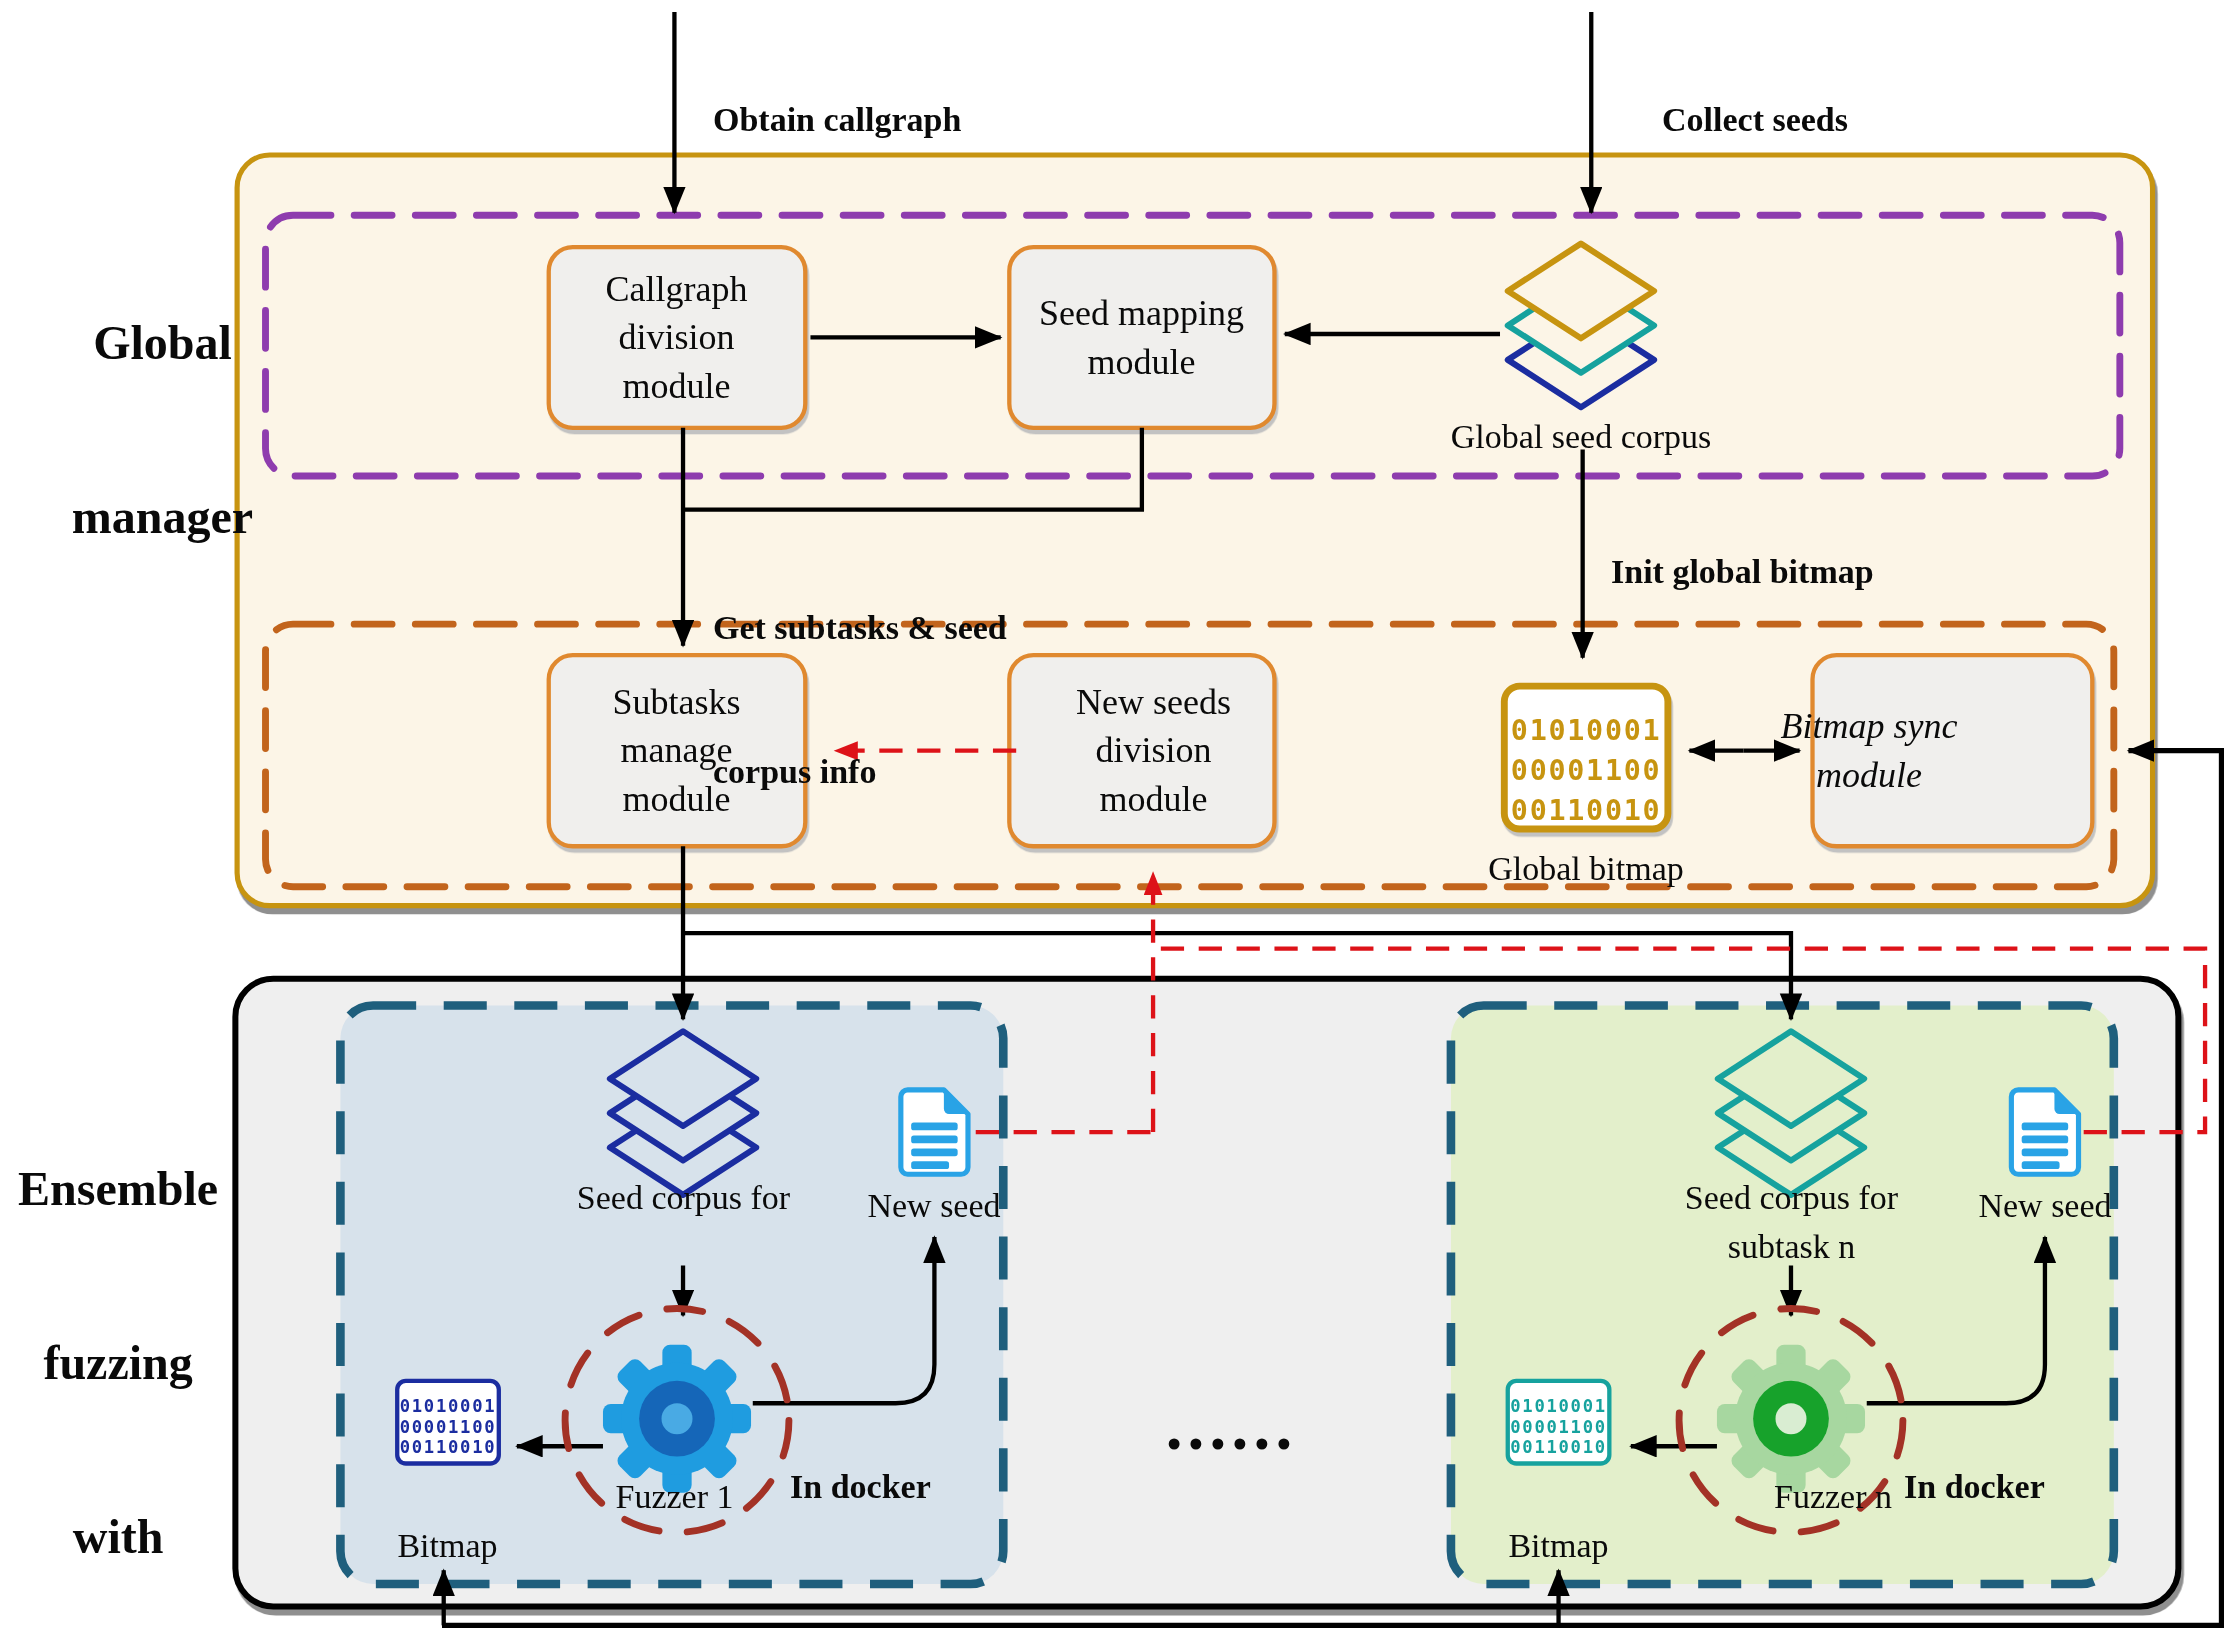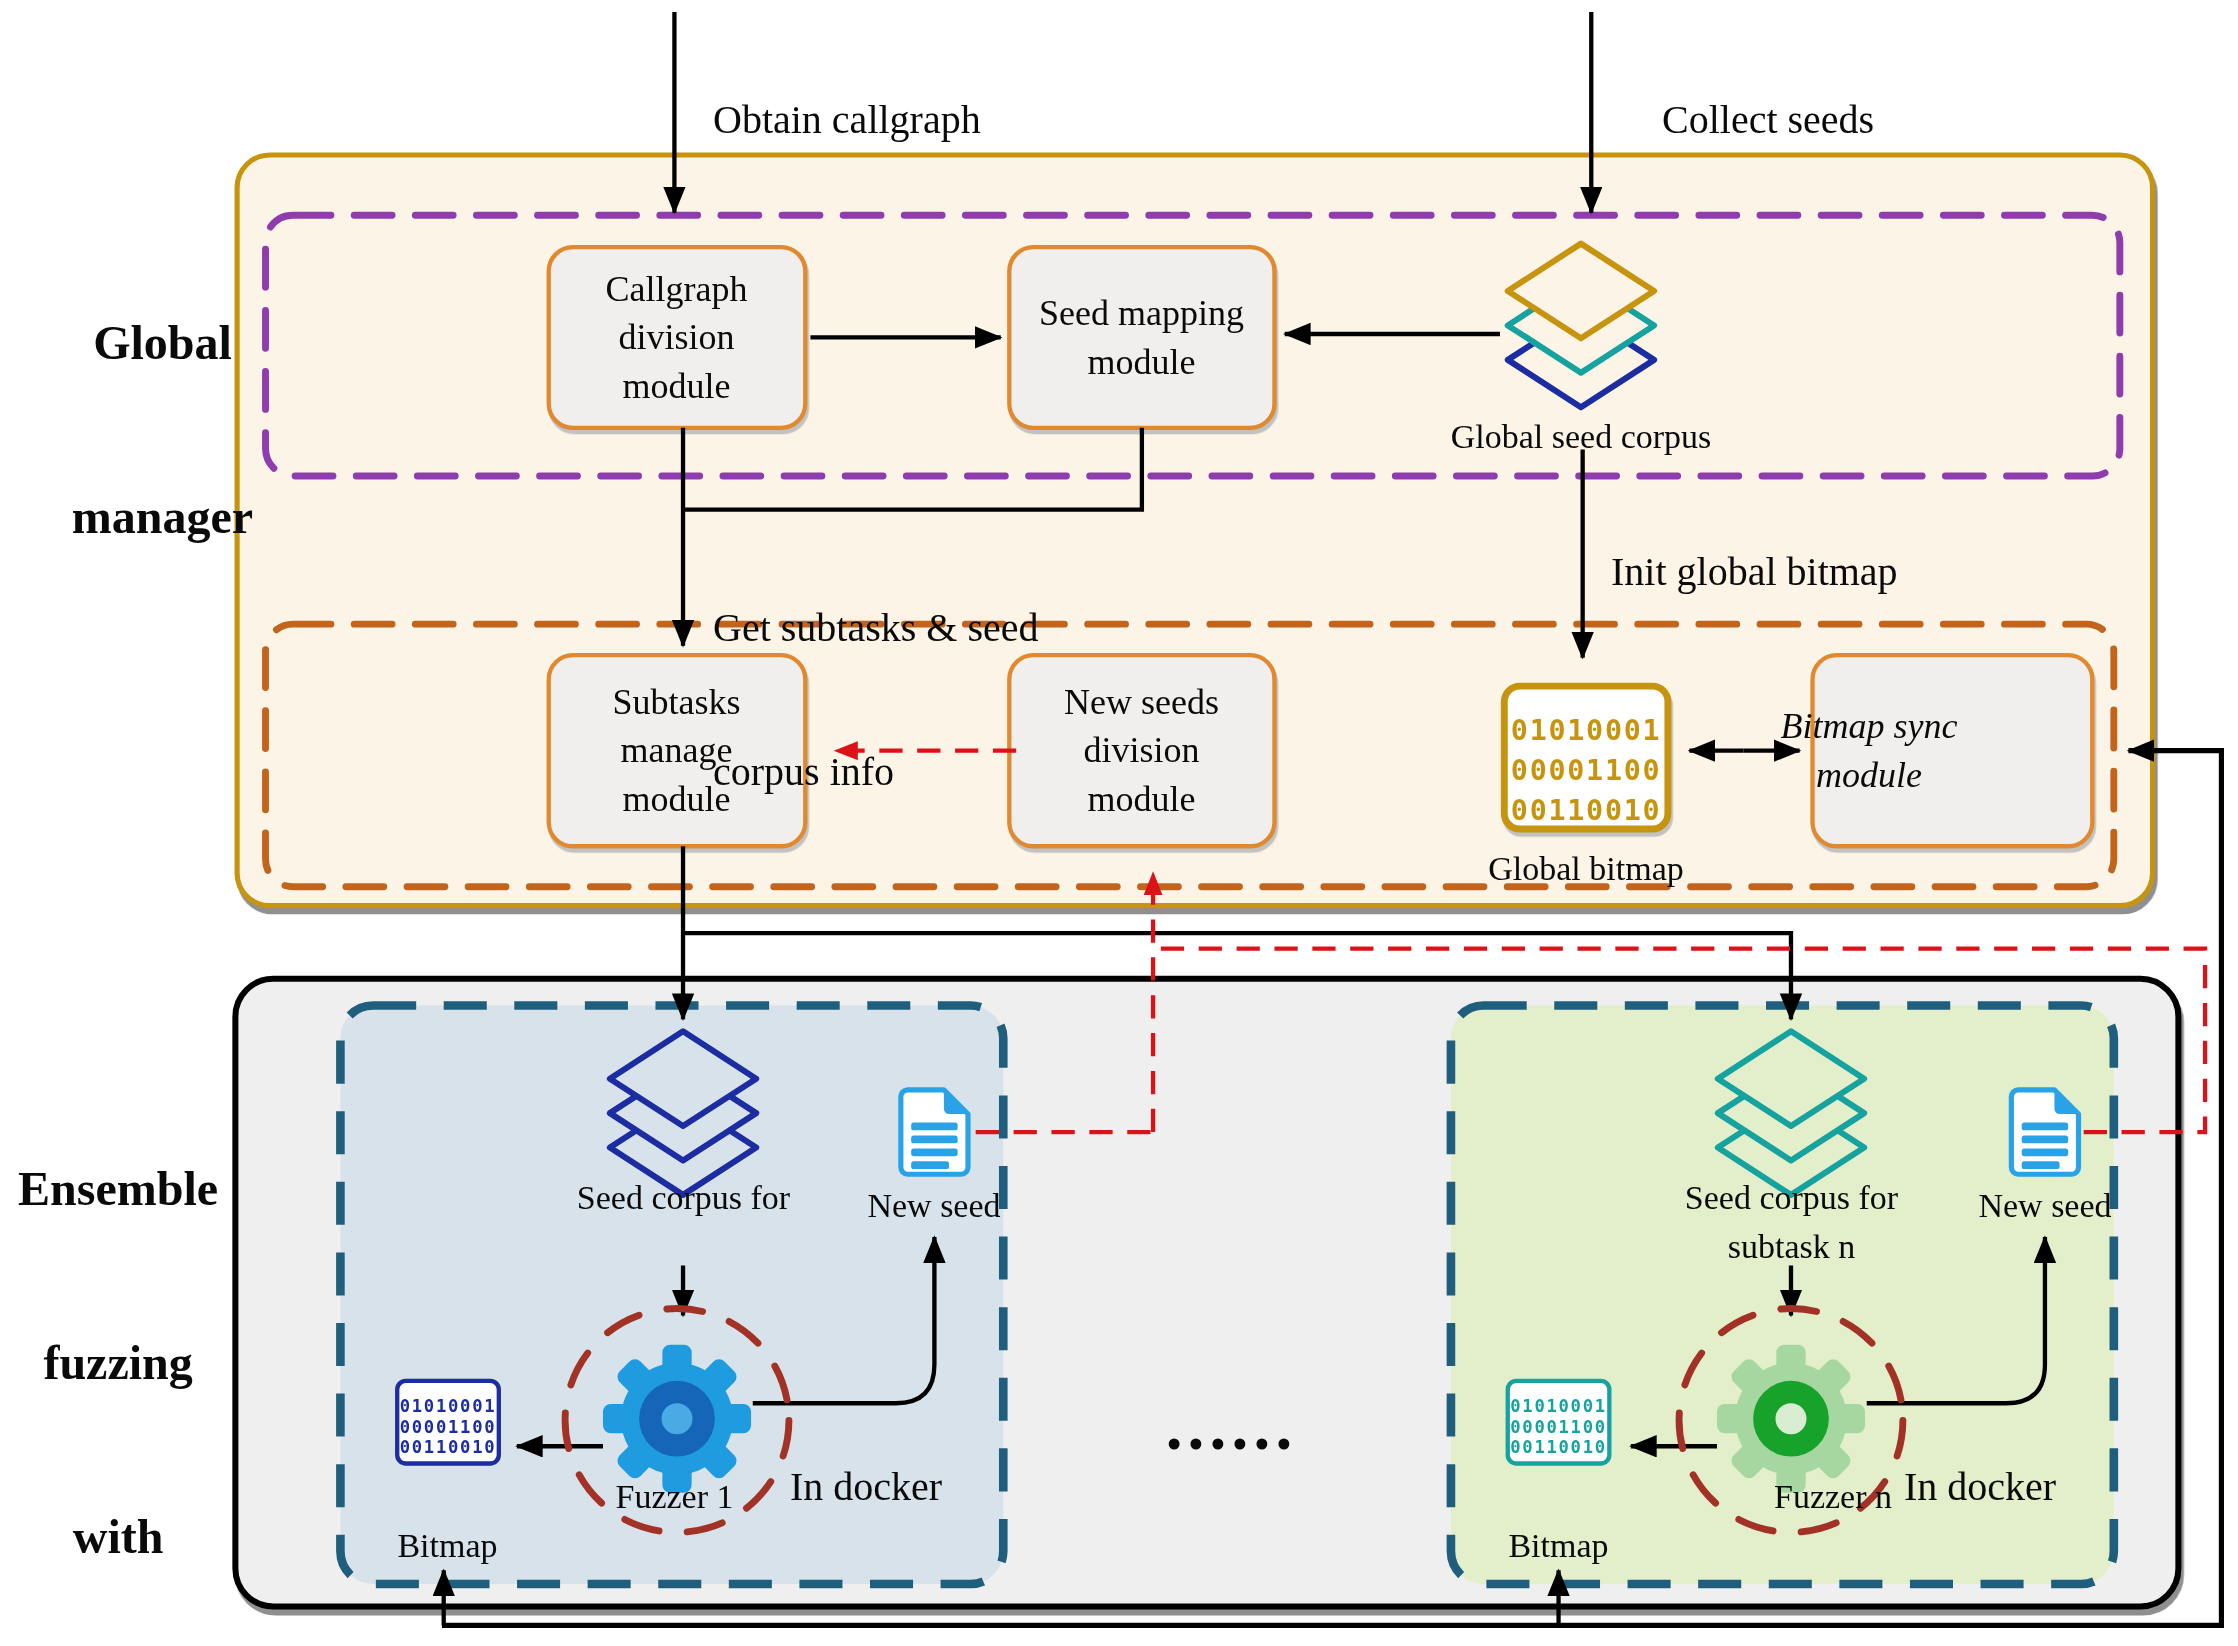--- a/index.html
+++ b/index.html
@@ -1,20 +1,20 @@
 <!DOCTYPE html>
 <html style="font-size:13.8px"><head>
 <meta charset="utf-8">
 <style>
   html,body{margin:0;padding:0;background:#ffffff;}
   #stage{position:relative;width:2239px;height:1646px;background:#ffffff;
          font-family:"Liberation Serif","DejaVu Serif",serif;color:#0a0a0a;overflow:hidden;}
   #diagram-svg{position:absolute;left:0;top:0;}
   .lbl{position:absolute;white-space:pre;}
-  .ann{font-size:40px;line-height:48px;}
+  .ann{font-size:34px;line-height:48px;font-weight:bold;}
   .side-label{font-weight:bold;font-size:48px;line-height:58px;text-align:center;}
   .module-label{position:absolute;display:flex;align-items:center;justify-content:center;
                 text-align:center;font-size:36px;line-height:1.34;}
   .caption{position:absolute;text-align:center;font-size:34px;line-height:49px;}
   .dots{position:absolute;text-align:center;font-weight:bold;font-size:67px;letter-spacing:5.2px;line-height:67px;}
   .shadow-strong{filter:drop-shadow(3px 7px 0px #8f8f8f);}
   .shadow-soft{filter:drop-shadow(2px 5px 0px #c2c2c2);}
   .mono{font-family:"DejaVu Sans Mono","Liberation Mono",monospace;font-weight:bold;letter-spacing:2px;}
   .gear-blue{--gear-body:#1F9CE0;--gear-disc:#1566B8;--gear-hub:#49AAE4;}
   .gear-green{--gear-body:#A7D7A0;--gear-disc:#17A22B;--gear-hub:#D9EDD2;}
@@ -171,21 +171,21 @@
     <span style="display:block">module</span>
   </div>
 </div>
 <div class="module-label" style="left:548px;top:655px;width:257px;height:191px;">
   <div>
     <span style="display:block">Subtasks</span>
     <span style="display:block">manage</span>
     <span style="display:block">module</span>
   </div>
 </div>
-<div class="module-label" style="left:1009px;top:655px;width:265px;height:191px;">
+<div class="module-label" style="left:1009px;top:655px;width:265px;height:191px;padding-left:12px;">
   <div>
     <span style="display:block">New seeds</span>
     <span style="display:block">division</span>
     <span style="display:block">module</span>
   </div>
 </div>
 <div class="module-label" style="left:1729px;top:655px;width:280px;height:191px;font-style:italic;">
   <div>
     <span style="display:block">Bitmap sync</span>
     <span style="display:block">module</span>

